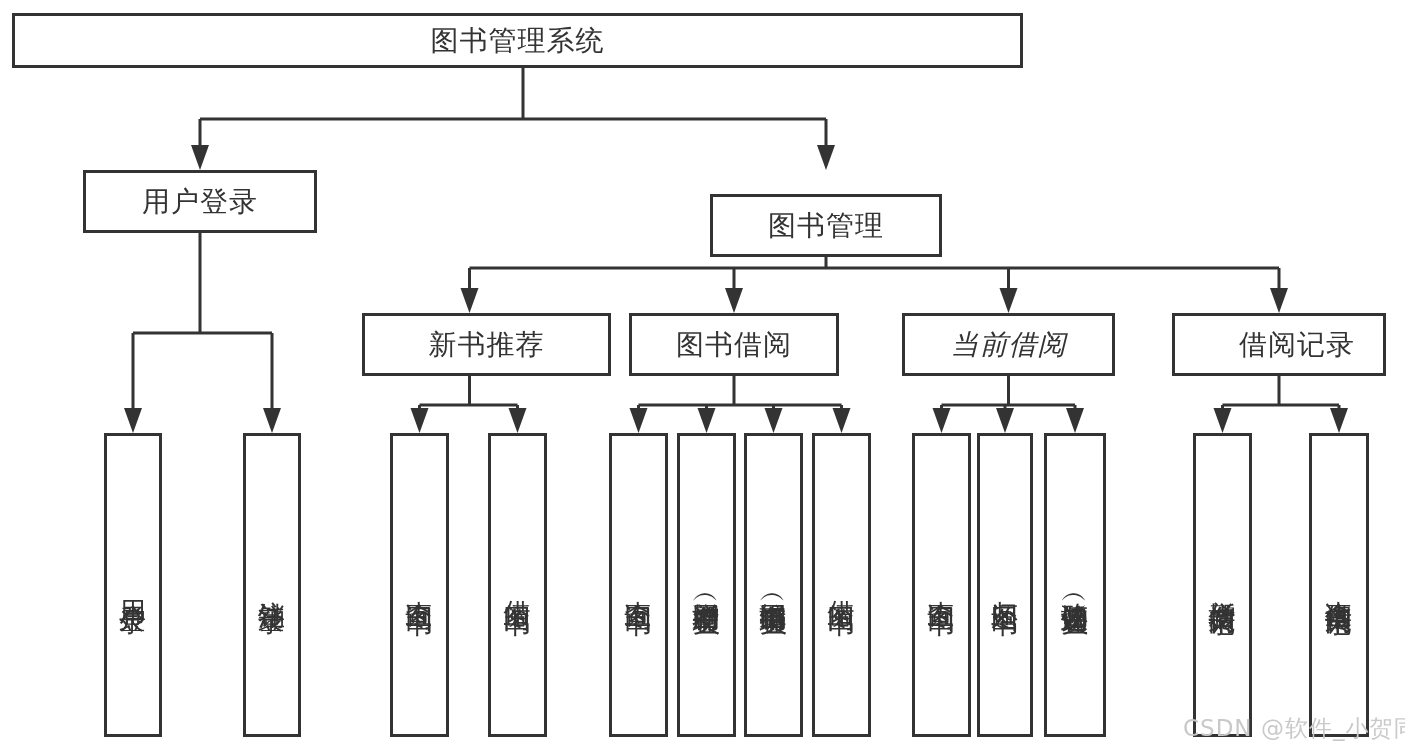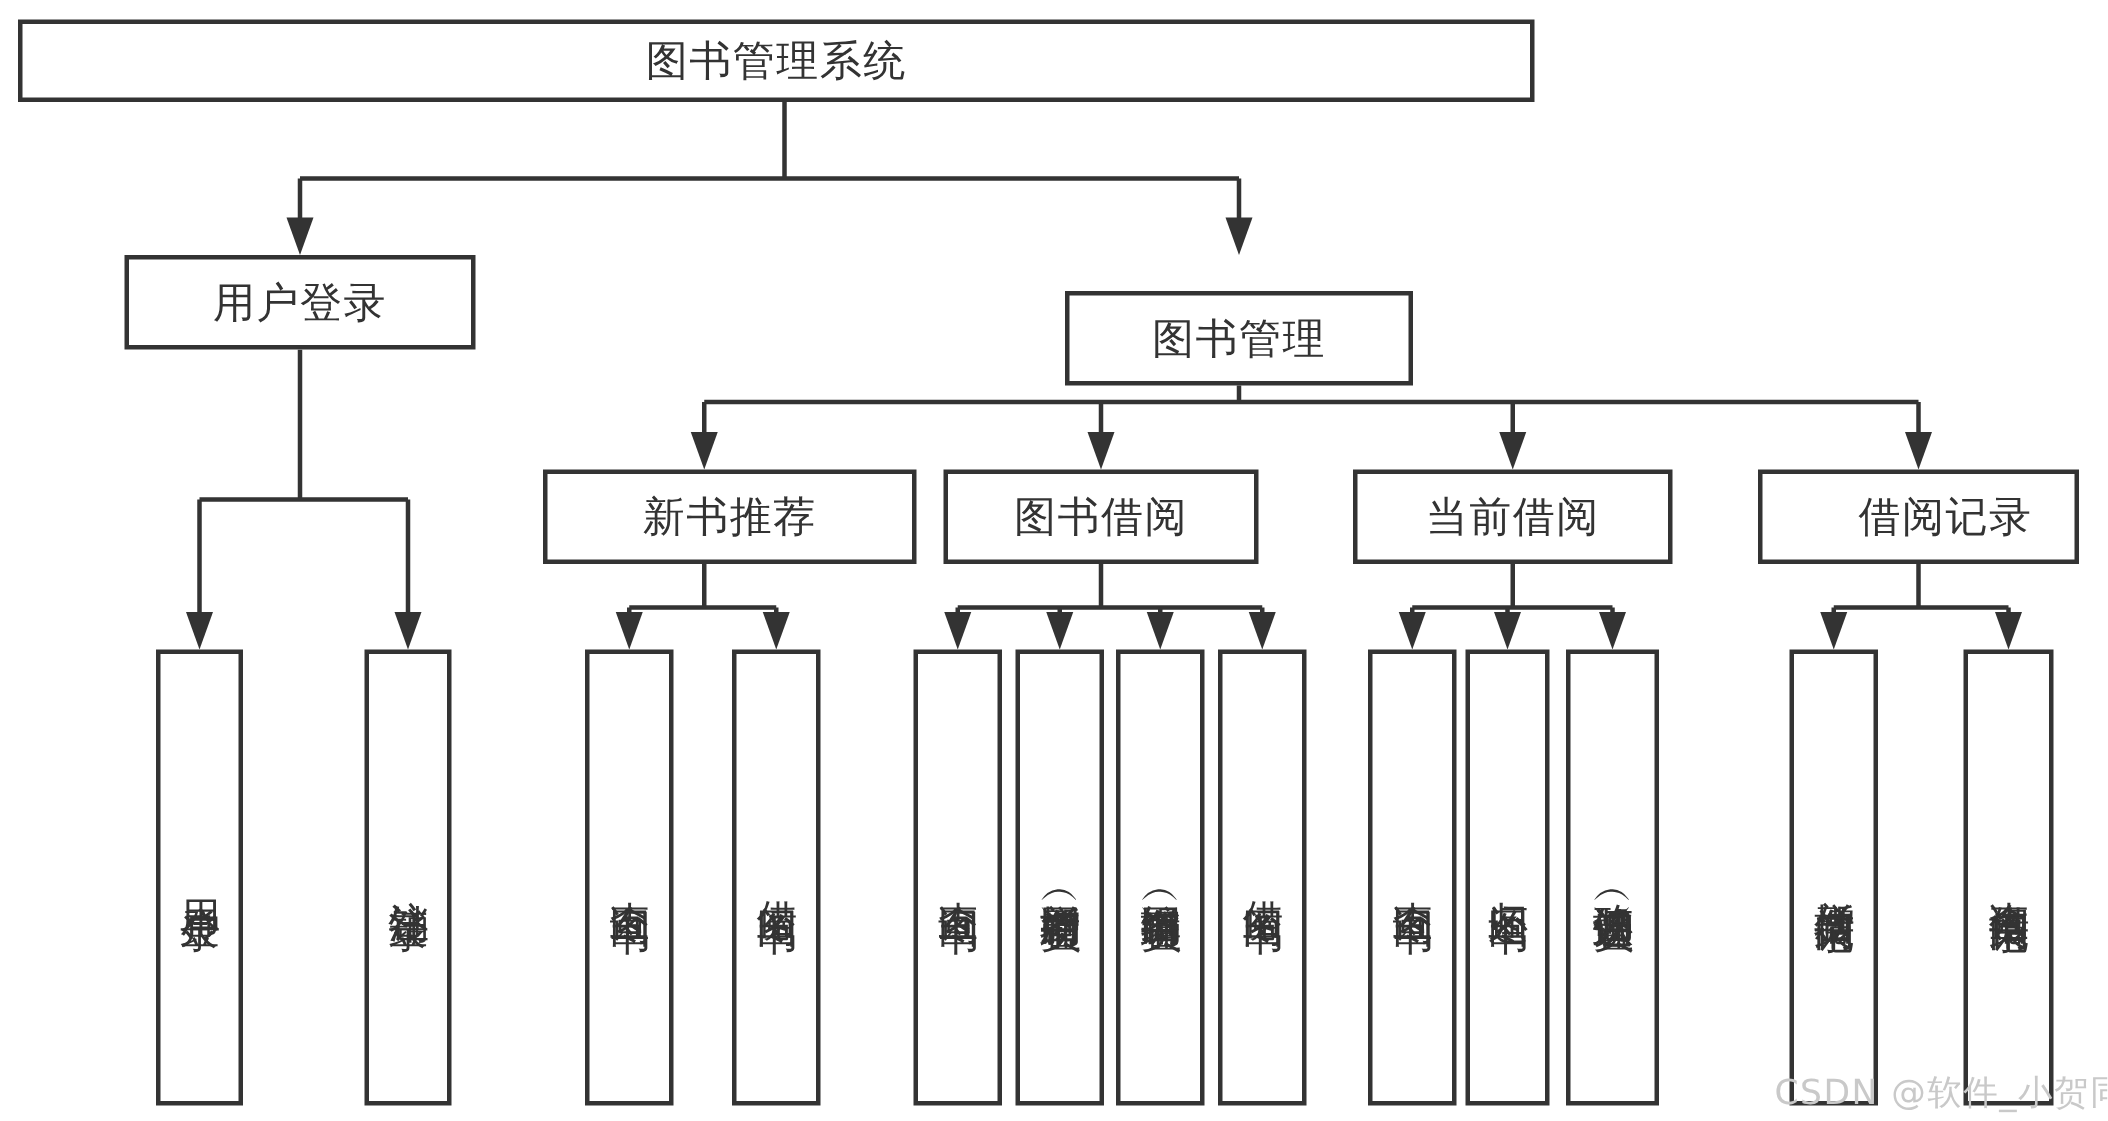--- a/index.html
+++ b/index.html
@@ -102,21 +102,21 @@
     </g>
   </svg>
 
   <div class="hbox" style="left:12px; top:13px; width:1011px; height:55px;">图书管理系统</div>
 
   <div class="hbox" style="left:83px; top:170px; width:234px; height:63px;">用户登录</div>
   <div class="hbox" style="left:710px; top:170px; width:232px; height:63px;margin-top:24px;">图书管理</div>
 
   <div class="hbox" style="left:362px; top:313px; width:249px; height:63px;">新书推荐</div>
   <div class="hbox" style="left:629px; top:313px; width:210px; height:63px;">图书借阅</div>
-  <div class="hbox" style="left:902px; top:313px; width:213px; height:63px;">当前借阅</div>
+  <div class="hbox" style="left:902px; top:313px; width:213px; height:63px;font-style:italic;">当前借阅</div>
   <div class="hbox" style="left:1172px; top:313px; width:214px; height:63px;padding-left:36px;">借阅记录</div>
 
   <div class="leaf" style="left:104px; width:58px;">用户登录</div>
   <div class="leaf" style="left:243px; width:58px;">注销登录</div>
 
   <div class="leaf" style="left:390px; width:59px;">查询图书</div>
   <div class="leaf" style="left:488px; width:59px;">借阅图书</div>
 
   <div class="leaf" style="left:609px; width:59px;">查询图书</div>
   <div class="leaf" style="left:677px; width:59px; letter-spacing:1px;">新增图书（管理员）</div>

